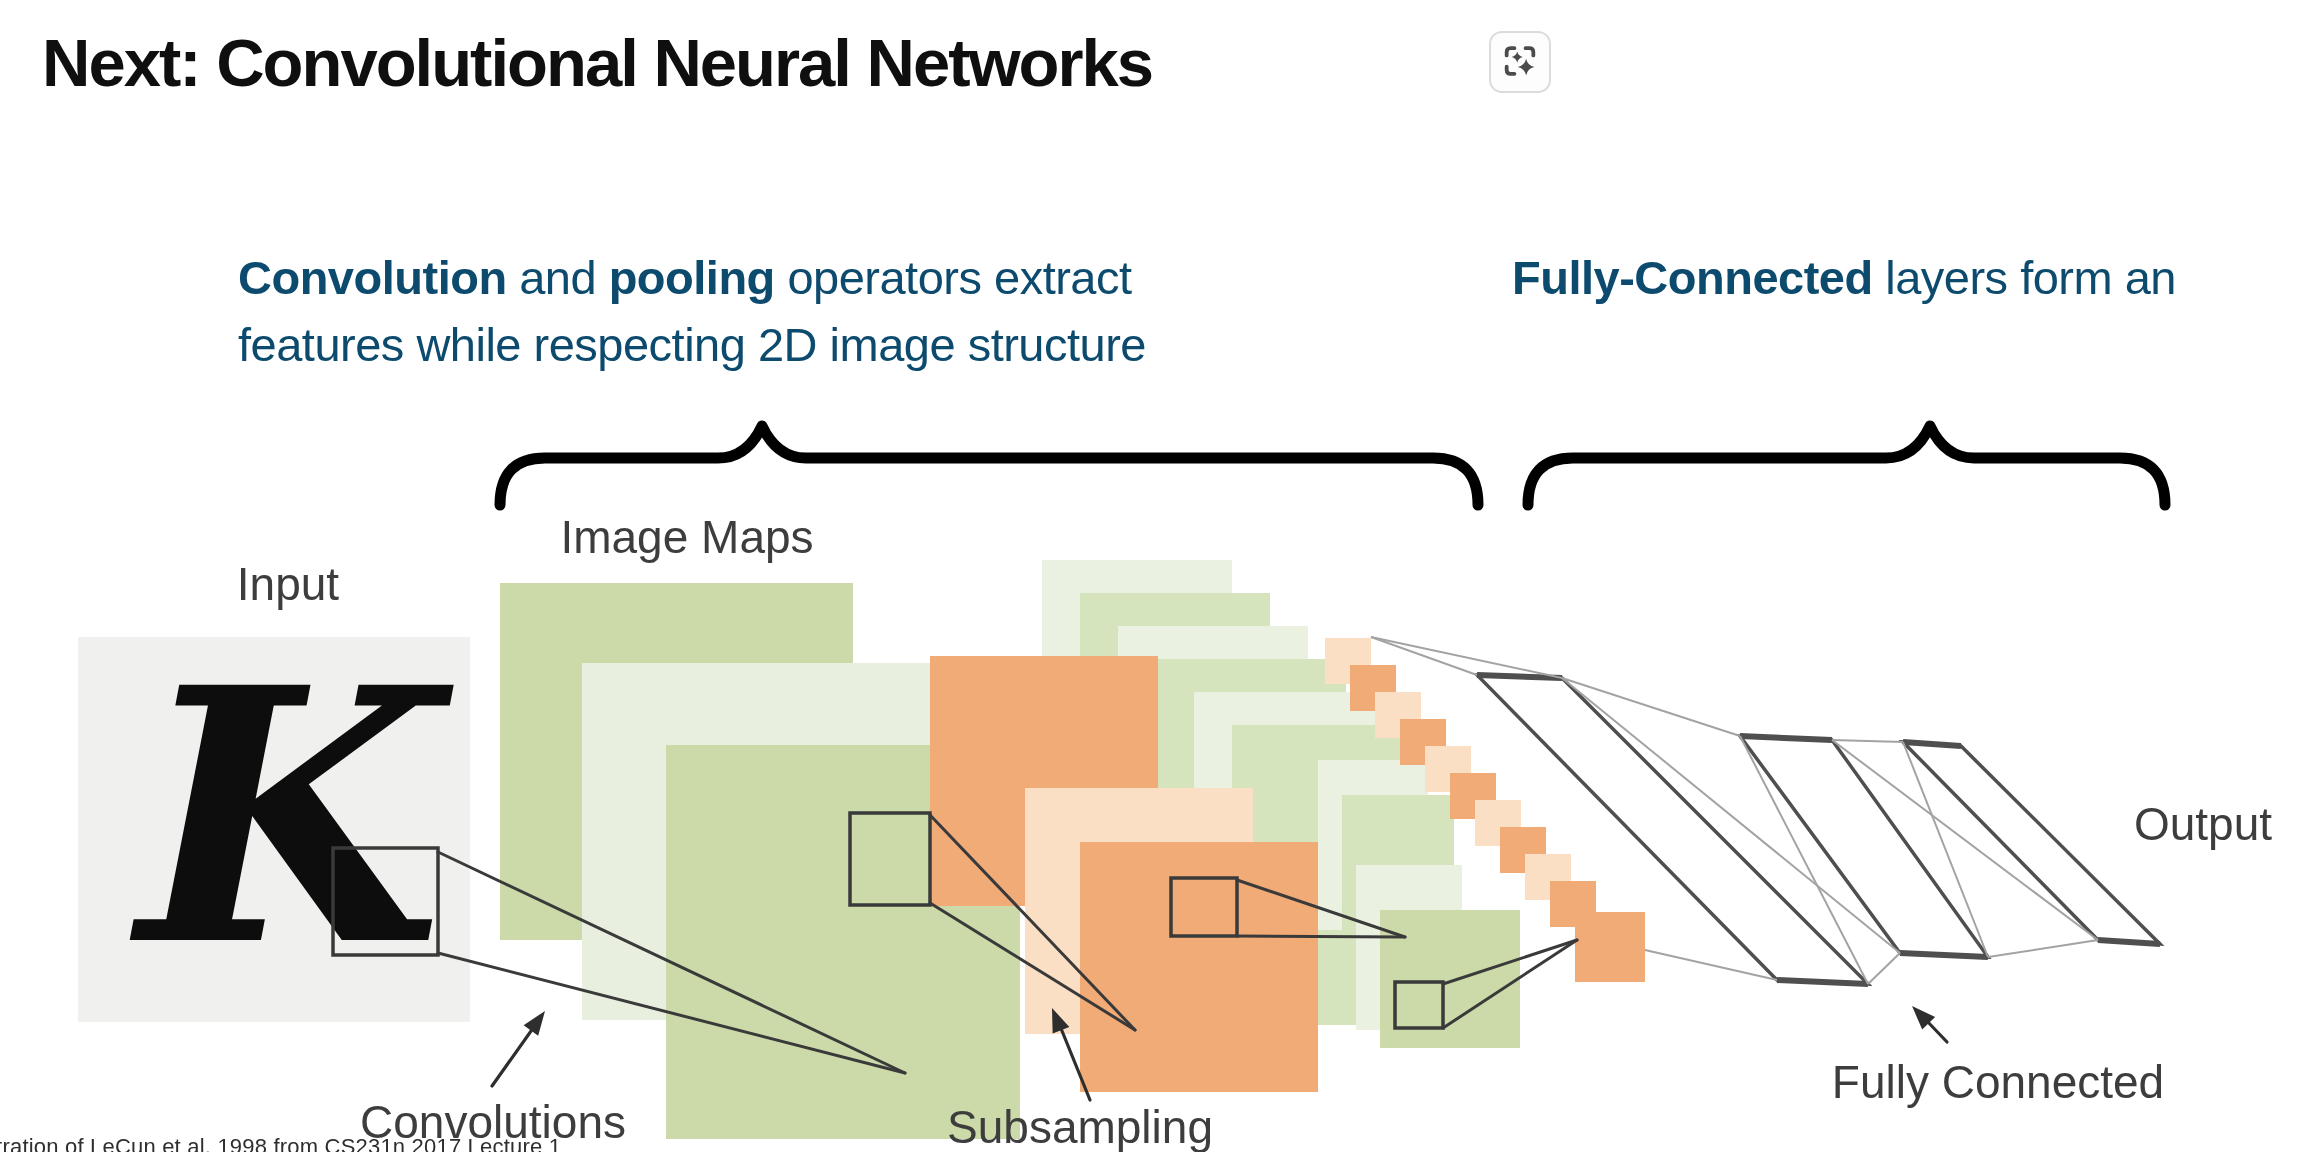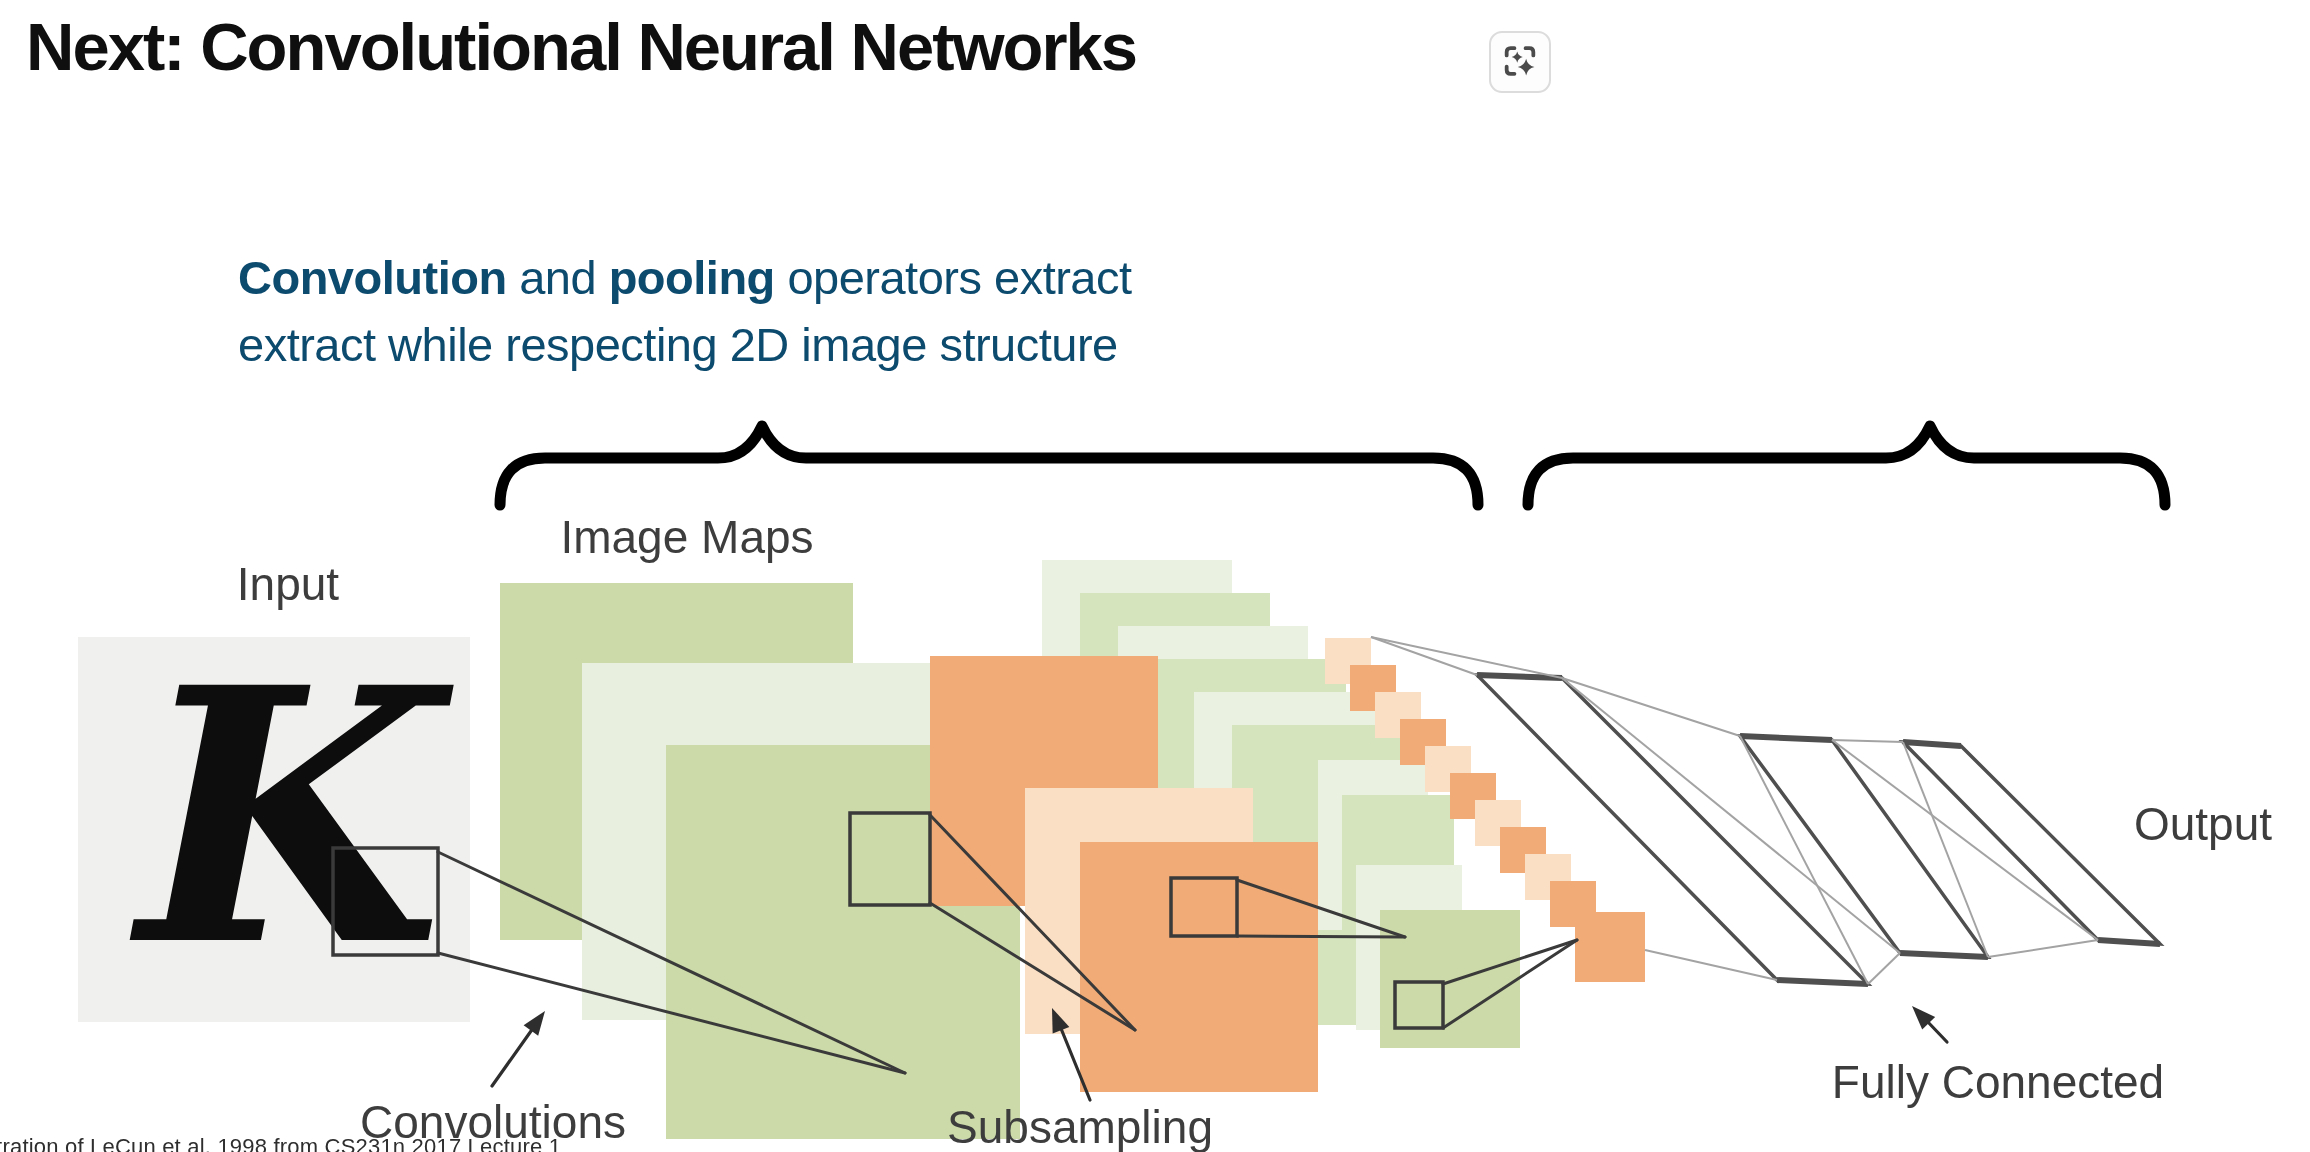--- a/index.html
+++ b/index.html
@@ -4,21 +4,21 @@
 <style>
   html,body{margin:0;padding:0;}
   body{
     width:2310px;height:1152px;
     position:relative;overflow:hidden;
     background:#ffffff;
     font-family:"Liberation Sans",sans-serif;
   }
   .slide{position:absolute;inset:0;}
   .page-title{
-    position:absolute;left:26px;top:8px;margin:0;
+    position:absolute;left:26px;top:8px;margin:16px;
     font-size:67px;font-weight:600;letter-spacing:-2px;color:#0f0f0f;
     font-family:"Liberation Sans",sans-serif;white-space:nowrap;
   }
   .ai-btn{
     position:absolute;left:1489px;top:31px;width:62px;height:62px;
     background:#fdfdfd;border:2px solid #dcdcdc;border-radius:13px;
     display:flex;align-items:center;justify-content:center;
     padding:0;cursor:pointer;
   }
   .note{
@@ -67,24 +67,25 @@
         <path class="icon-stroke" d="M23 6.5 H26.5 Q30 6.5 30 10 V13"></path>
         <path class="icon-stroke" d="M6 23 V26 Q6 29.5 9.5 29.5 H13"></path>
         <path class="icon-fill" d="M15.5 9.5 Q16.5 13.5 20.5 14.5 Q16.5 15.5 15.5 19.5 Q14.5 15.5 10.5 14.5 Q14.5 13.5 15.5 9.5 Z"></path>
         <path class="icon-fill" d="M23.5 16 Q24.9 22.1 31 23.5 Q24.9 24.9 23.5 31 Q22.1 24.9 16 23.5 Q22.1 22.1 23.5 16 Z"></path>
       </svg>
     </span>
   </button>
 
   <div class="note note-left">
     <div><b>Convolution</b><span> and </span><b>pooling</b><span> operators extract</span></div>
-    <div>extract while respecting 2D image structure</div>
+    <div>features while respecting 2D image structure</div>
   </div>
 
   <div class="note note-right">
+    <div><b>Fully-Connected</b><span> layers form an</span></div>
   </div>
 
   <svg class="diagram" width="2310" height="1152" viewBox="0 0 2310 1152">
 
     <path class="brace" d="M500 505 Q500 458 545 458 L718 458 Q747 458 762 426 Q777 458 806 458 L1433 458 Q1478 458 1478 505"></path>
     <path class="brace" d="M1528 505 Q1528 458 1573 458 L1886 458 Q1915 458 1930 426 Q1945 458 1974 458 L2120 458 Q2165 458 2165 505"></path>
 
     <rect class="input-bg" x="78" y="637" width="392" height="385"></rect>
     <text class="kglyph" x="290" y="940" text-anchor="middle">K</text>
 

